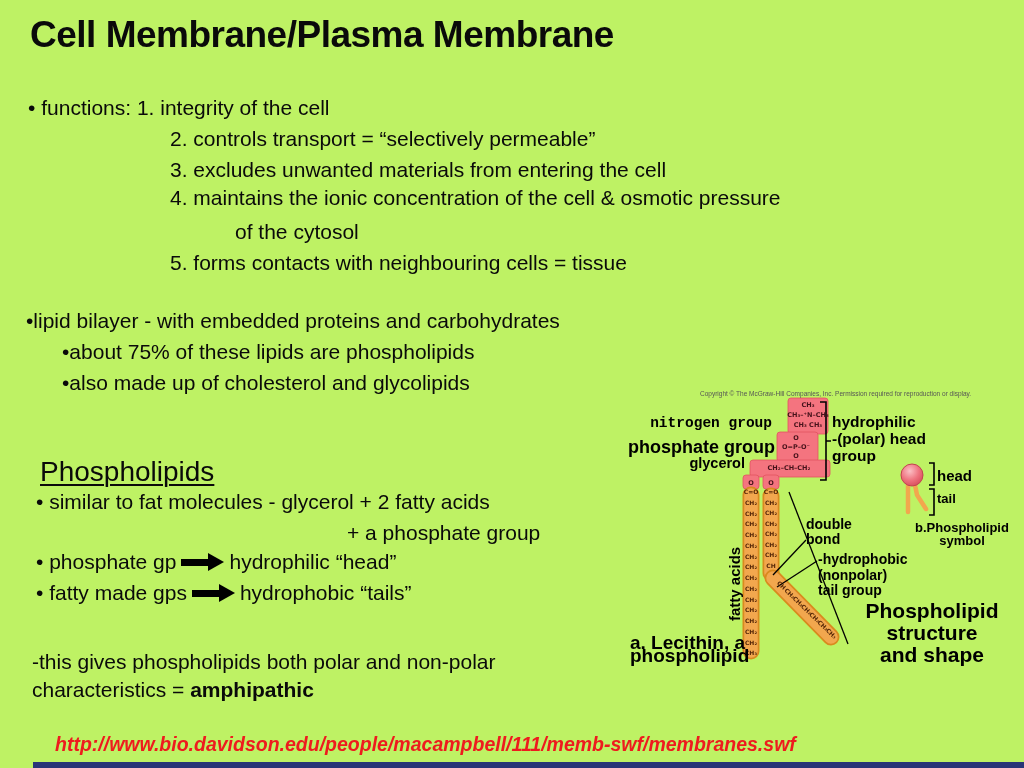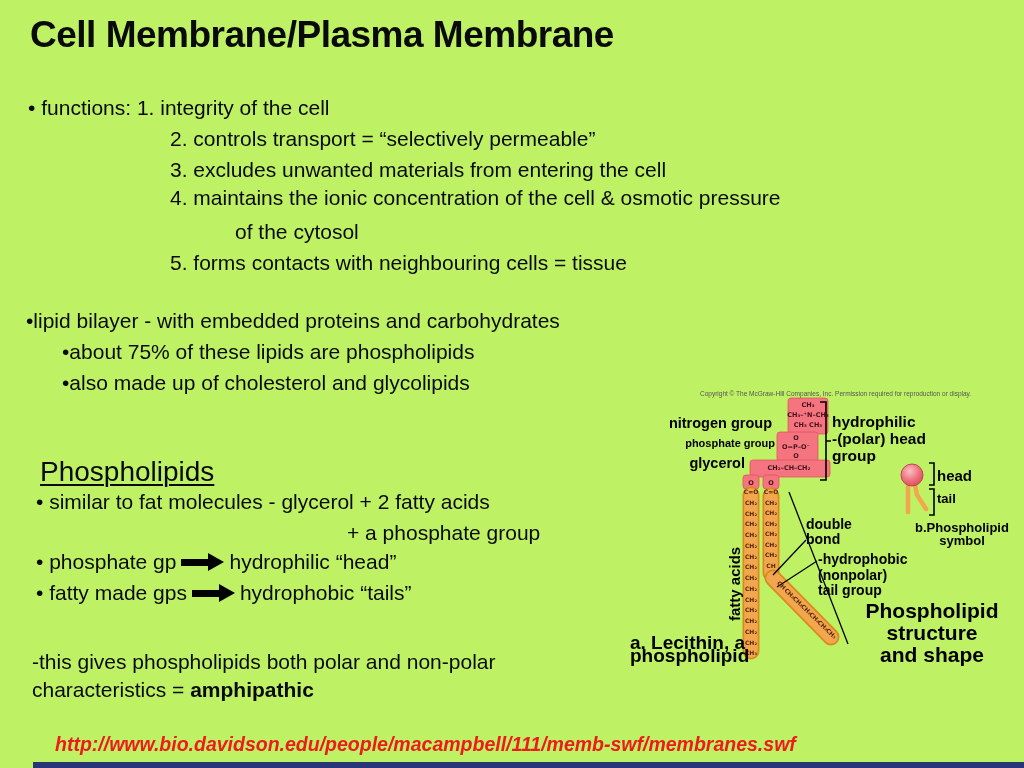--- a/index.html
+++ b/index.html
@@ -17,22 +17,22 @@
   .arrow .tip{width:0;height:0;border-left:16px solid #000;border-top:9.5px solid transparent;border-bottom:9.5px solid transparent;}
   .bold{font-weight:bold;}
   .url{left:55px;top:733px;font-size:19.5px;font-weight:bold;font-style:italic;color:var(--red,#ee1b1e);text-decoration:none;cursor:pointer;}
   .bottom-bar{left:33px;top:762px;width:991px;height:6px;background:var(--bar,#293577);}
 
   
   .diagram{position:absolute;left:630px;top:388px;width:394px;height:292px;}
   .diagram svg{position:absolute;left:0;top:0;}
   .dlabel{position:absolute;font-weight:bold;color:#000;line-height:1.05;}
   .copyright{left:70px;top:3px;width:265px;font-size:6.5px;font-weight:normal;color:#555;text-align:center;white-space:nowrap;}
-  .lbl-nitrogen{right:252px;top:28px;font-size:14.5px;}
-  .lbl-phosphate{right:249px;top:50px;font-size:11px;}
+  .lbl-nitrogen{right:252px;top:28px;font-size:14.5px;font-family:Liberation Mono, monospace;}
+  .lbl-phosphate{right:249px;top:50px;font-size:18px;}
   .lbl-glycerol{right:279px;top:68px;font-size:14.5px;margin-left:13px;}
   .lbl-hydrophilic{left:202px;top:25px;font-size:15.5px;line-height:17px;}
   .lbl-head{left:307px;top:80px;font-size:15px;}
   .lbl-tail{left:307px;top:104px;font-size:13px;}
   .lbl-symbol{left:280px;top:133px;width:104px;font-size:13px;line-height:13px;text-align:center;}
   .lbl-doublebond{left:176px;top:129px;font-size:14px;line-height:15px;}
   .lbl-hydrophobic{left:188px;top:164px;font-size:14px;line-height:15.5px;}
   .lbl-structure{left:222px;top:212px;width:160px;font-size:21px;line-height:22px;text-align:center;}
   .lbl-lecithin{left:0px;top:249px;width:99px;font-size:19px;line-height:12.5px;text-align:right;}
   .lbl-fatty{left:50px;top:188px;width:110px;text-align:center;font-size:15px;font-weight:bold;transform:rotate(-90deg);}

